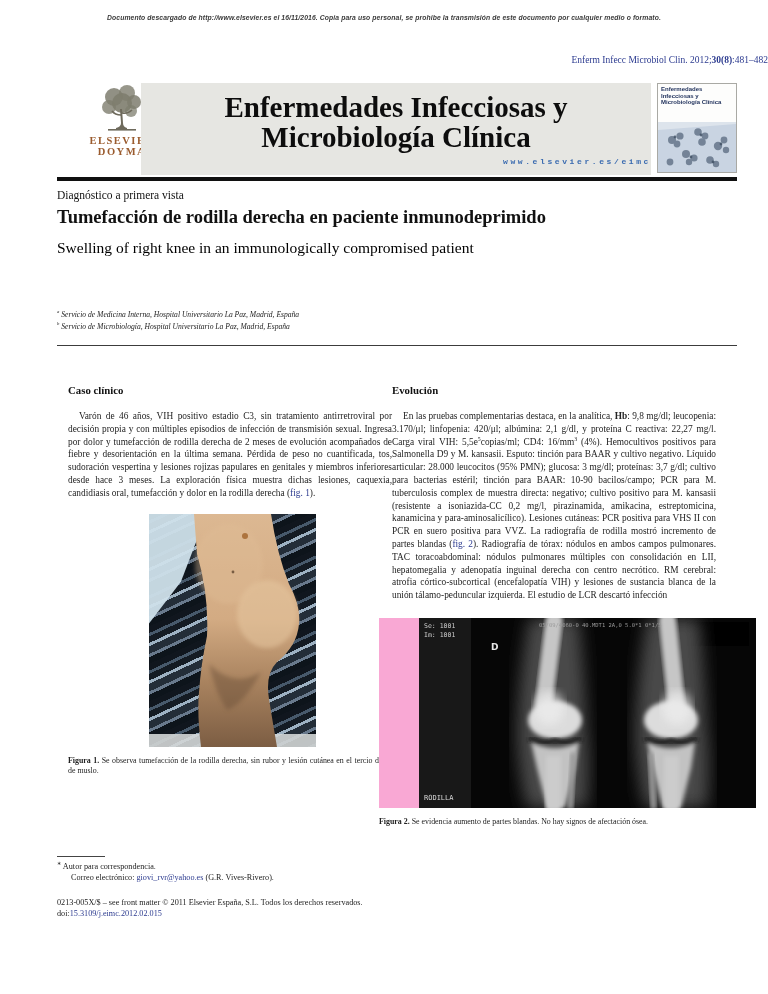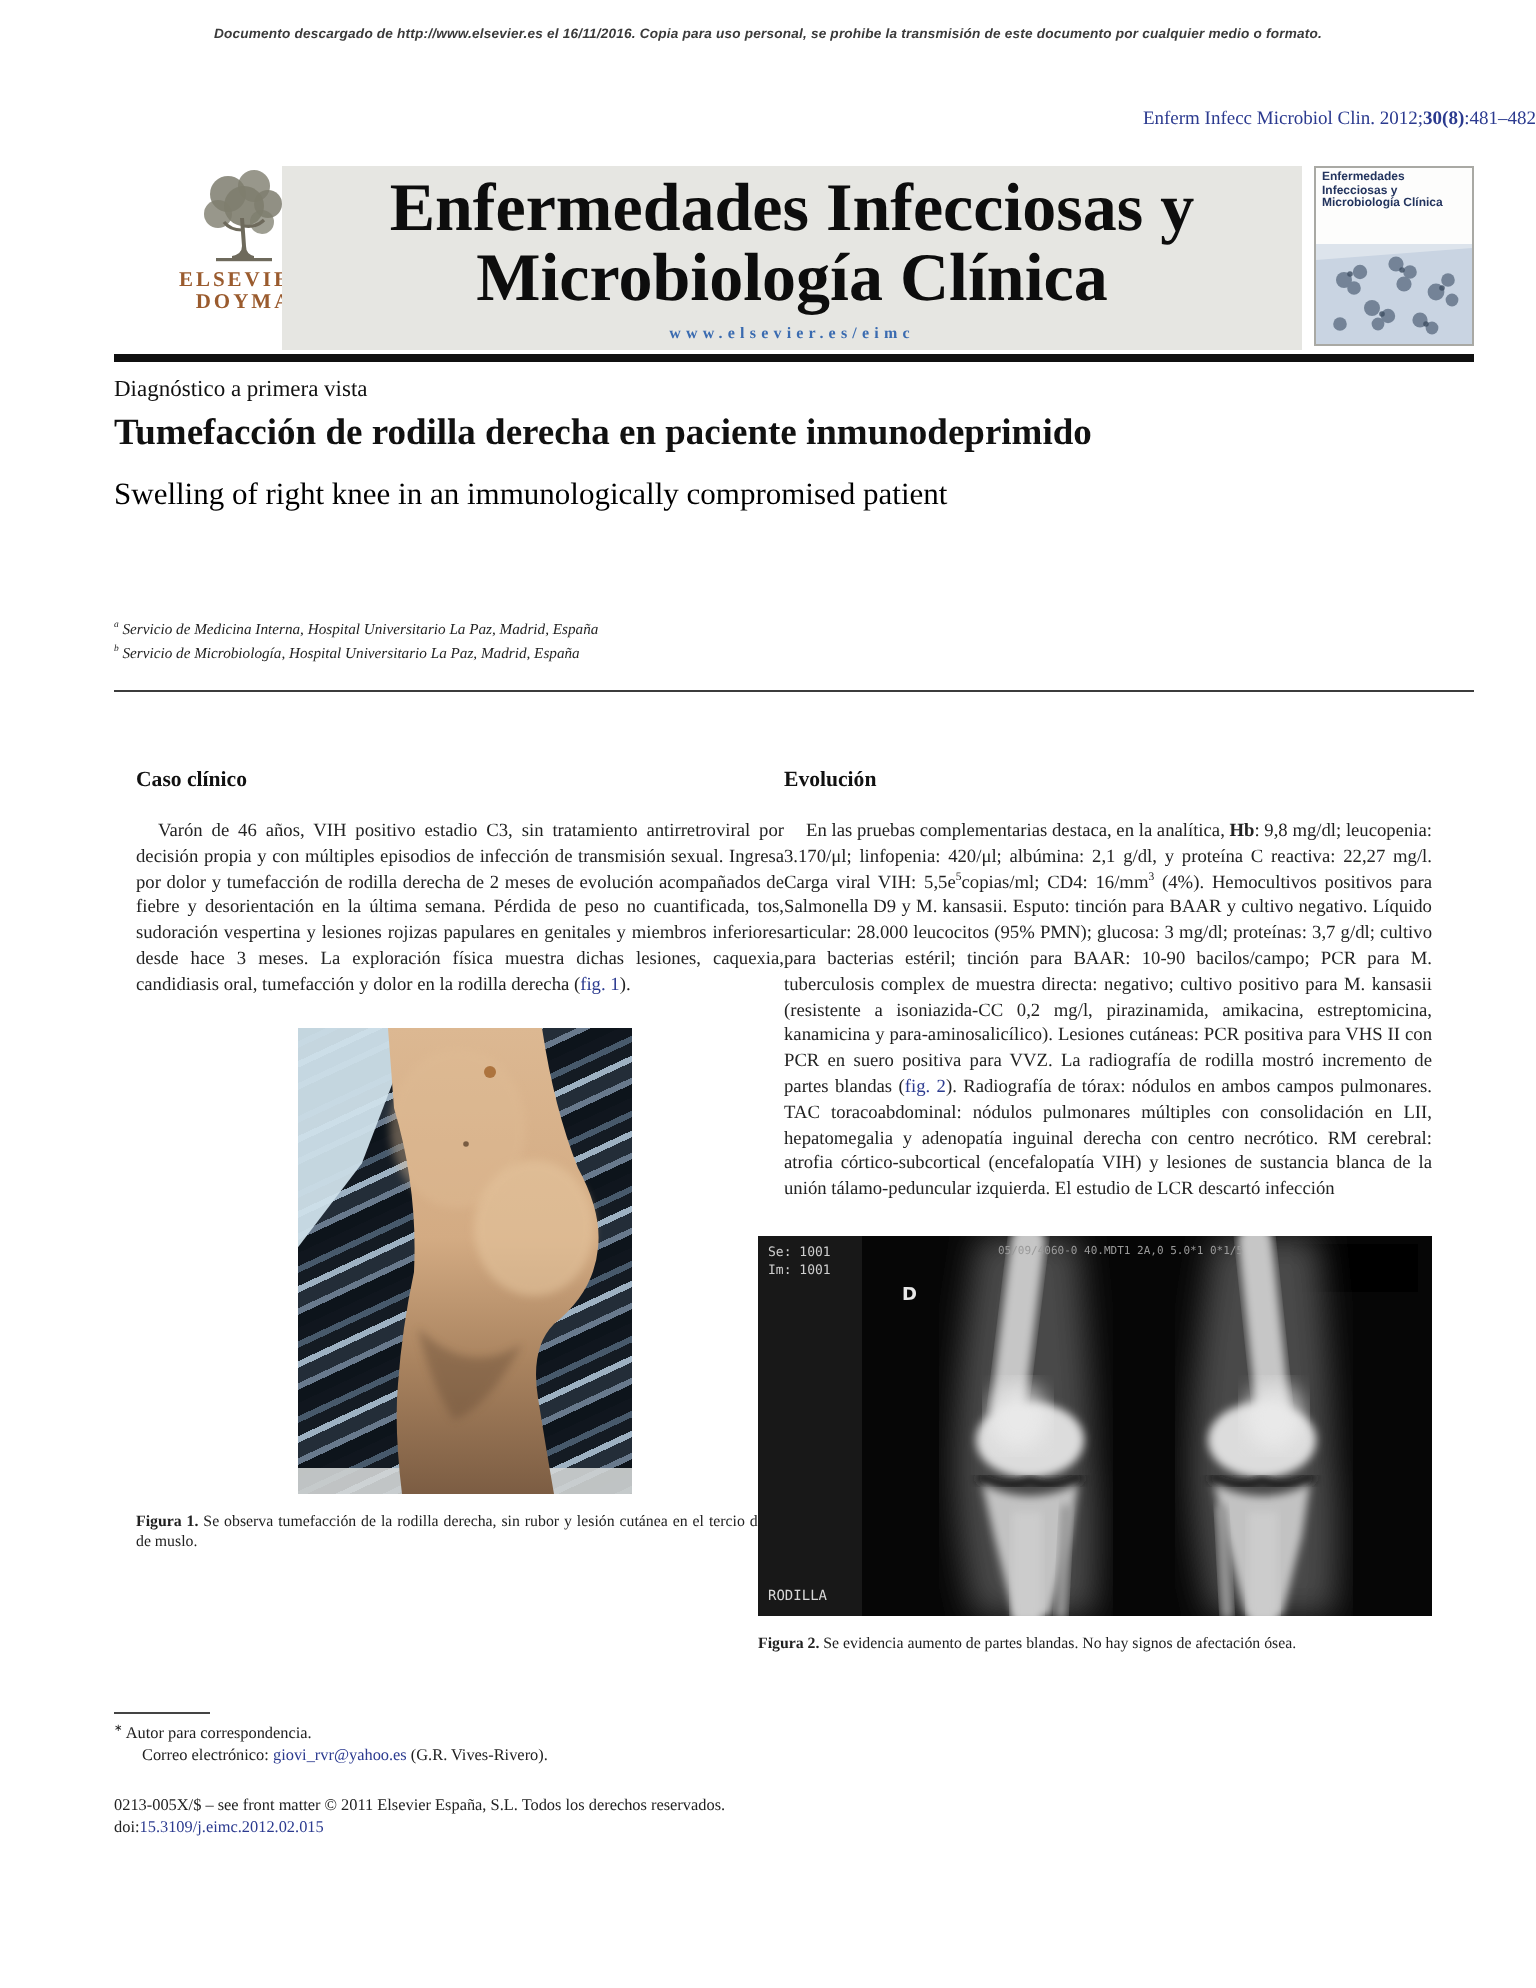--- a/index.html
+++ b/index.html
@@ -16,24 +16,24 @@
     font-size:9.5px;color:#2b3a8f;}
 
   
   .header{position:absolute;top:83px;left:57px;width:680px;height:92px;}
   .logo-block{position:absolute;left:0;top:0;width:80px;height:92px;text-align:center;margin-left:25px;}
   .logo-tree{display:block;margin:0 auto;}
   .logo-text{font-family:"Liberation Serif", serif;color:#9a5b2e;font-size:10.5px;
     letter-spacing:1.5px;line-height:1.05;font-weight:bold;}
   .banner{position:absolute;left:84px;top:0;width:510px;height:92px;background:#e6e6e2;
     text-align:center;display:flex;flex-direction:column;justify-content:center;}
-  .banner-title{font-weight:bold;font-size:34px;line-height:1.04;color:#0d0d0d;
+  .banner-title{font-weight:bold;font-size:29px;line-height:1.04;color:#0d0d0d;
     font-family:"Liberation Serif", serif;}
-  .banner-url{margin-top:5px;font-family:Liberation Serif, serif;font-size:8px;
-    color:#3a6bb0;letter-spacing:2.6px;font-weight:bold;}
+  .banner-url{margin-top:5px;font-family:Liberation Mono, monospace;font-size:8px;
+    color:#3a6bb0;letter-spacing:2.6px;font-weight:bold;text-align:right;}
   .cover{position:absolute;right:0;top:0;width:80px;height:90px;background:#fdfdfc;
     border:1px solid #a9a9a4;box-sizing:border-box;overflow:hidden;}
   .cover-title{font-family:"Liberation Sans", sans-serif;font-weight:bold;color:#23345e;
     font-size:6px;line-height:1.12;padding:2px 0 0 3px;}
   .cover-art{position:absolute;bottom:0;left:0;}
 
   .rule-thick{position:absolute;top:177px;left:57px;width:680px;height:4px;background:#101010;}
   .rule-thin{position:absolute;top:345px;left:57px;width:680px;height:1px;background:#3c3c3c;}
 
   
@@ -56,21 +56,21 @@
     background:repeating-linear-gradient(155deg,
       #10161e 0 6px,#47596b 6px 9px,#141b23 9px 15px,#9db1c2 15px 18px,
       #232d38 18px 25px,#68798c 25px 28px,#0d141b 28px 34px);}
   .fig1 .sheet{position:absolute;left:0;top:0;width:58px;height:110px;background:#cfe0ea;
     clip-path:polygon(0 0,100% 0,55% 62%,0 100%);opacity:.95;}
   .fig1 .floor{position:absolute;left:0;bottom:0;width:100%;height:13px;background:#d3d6d6;opacity:.9;}
   .fig1 svg{position:absolute;left:0;top:0;}
   .caption{margin-top:9px;font-size:7.9px;line-height:1.35;color:#222;text-align:justify;}
 
   
-  .fig2{margin:16px 0 0 -13px;width:337px;height:190px;position:relative;background:#e5e5e5;overflow:hidden;}
+  .fig2{margin:16px 0 0 -13px;width:337px;height:190px;position:relative;background:#f9a8d4;overflow:hidden;padding-left:40px;}
   .fig2-caption{margin-left:-13px;width:337px;}
 
   
   .footnote{position:absolute;top:856px;left:57px;width:330px;font-size:8.2px;line-height:1.4;color:#222;}
   .footnote-rule{width:48px;height:1px;background:#444;margin-bottom:4px;}
   .footnote .fn2{margin-left:14px;}
   .footer{position:absolute;top:897px;left:57px;width:460px;font-size:8.2px;line-height:1.4;color:#222;}
 
   
   .seg-b{font-weight:bold;}

